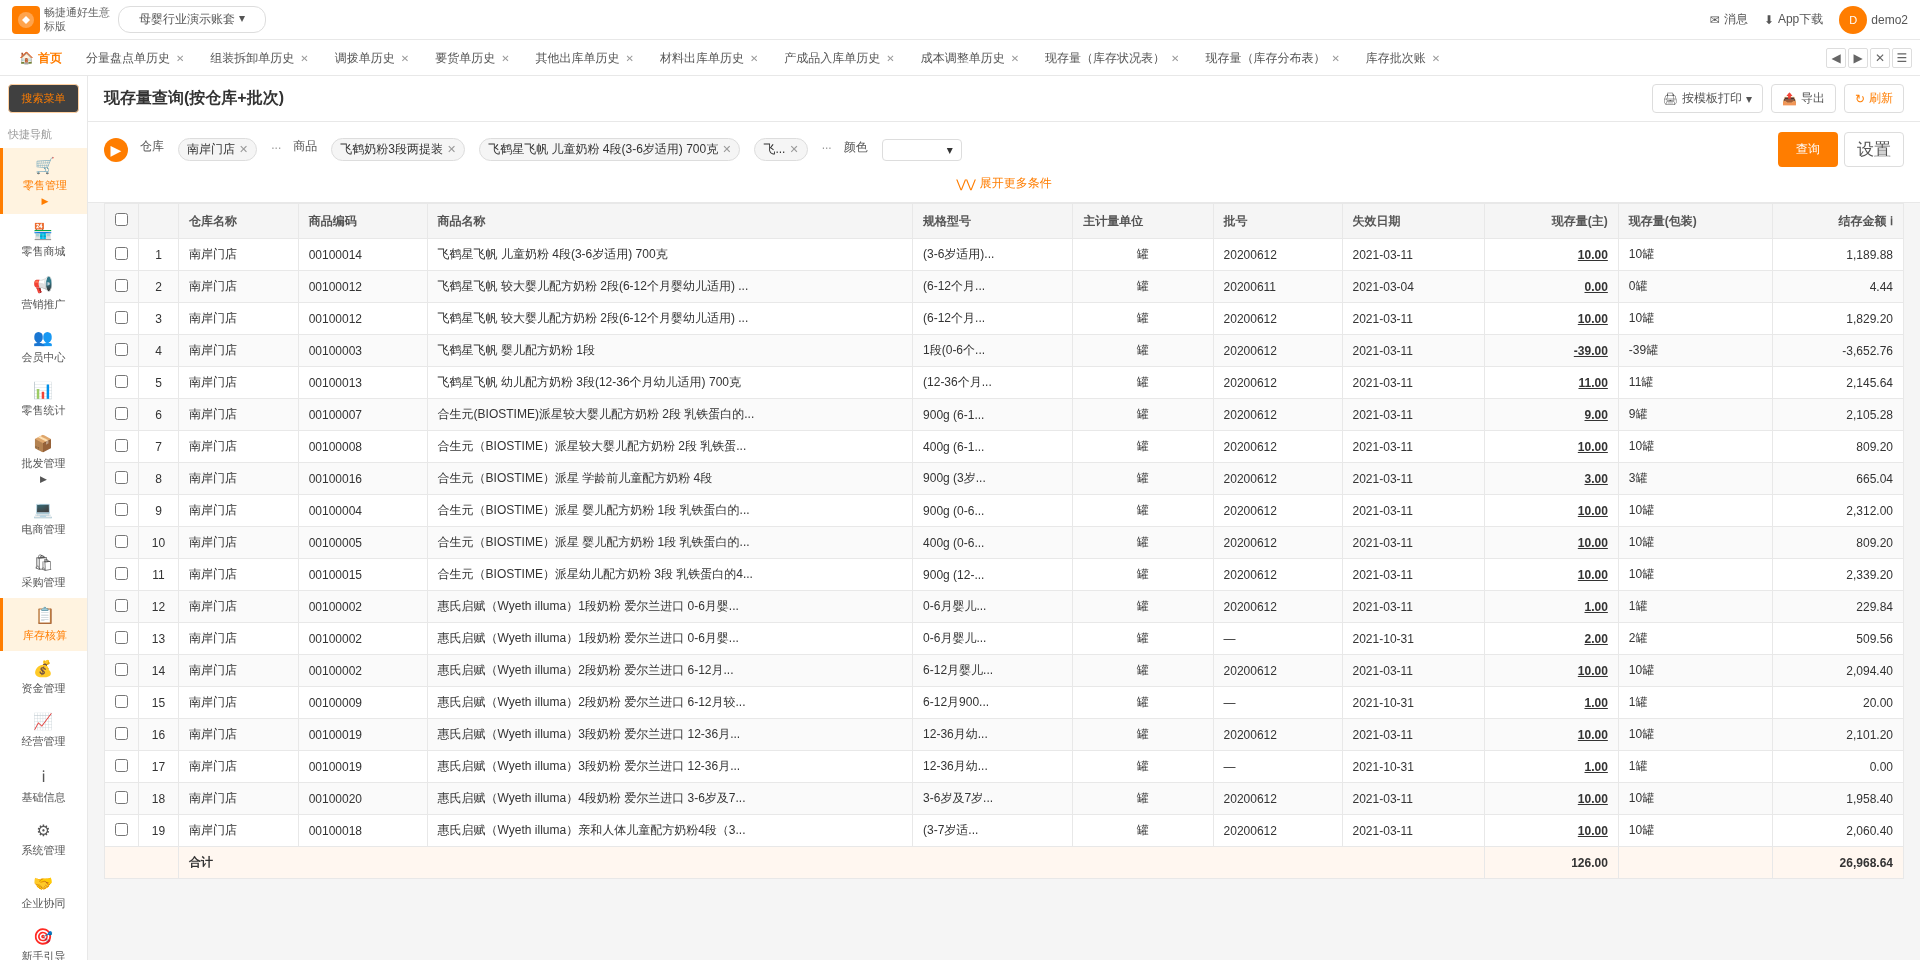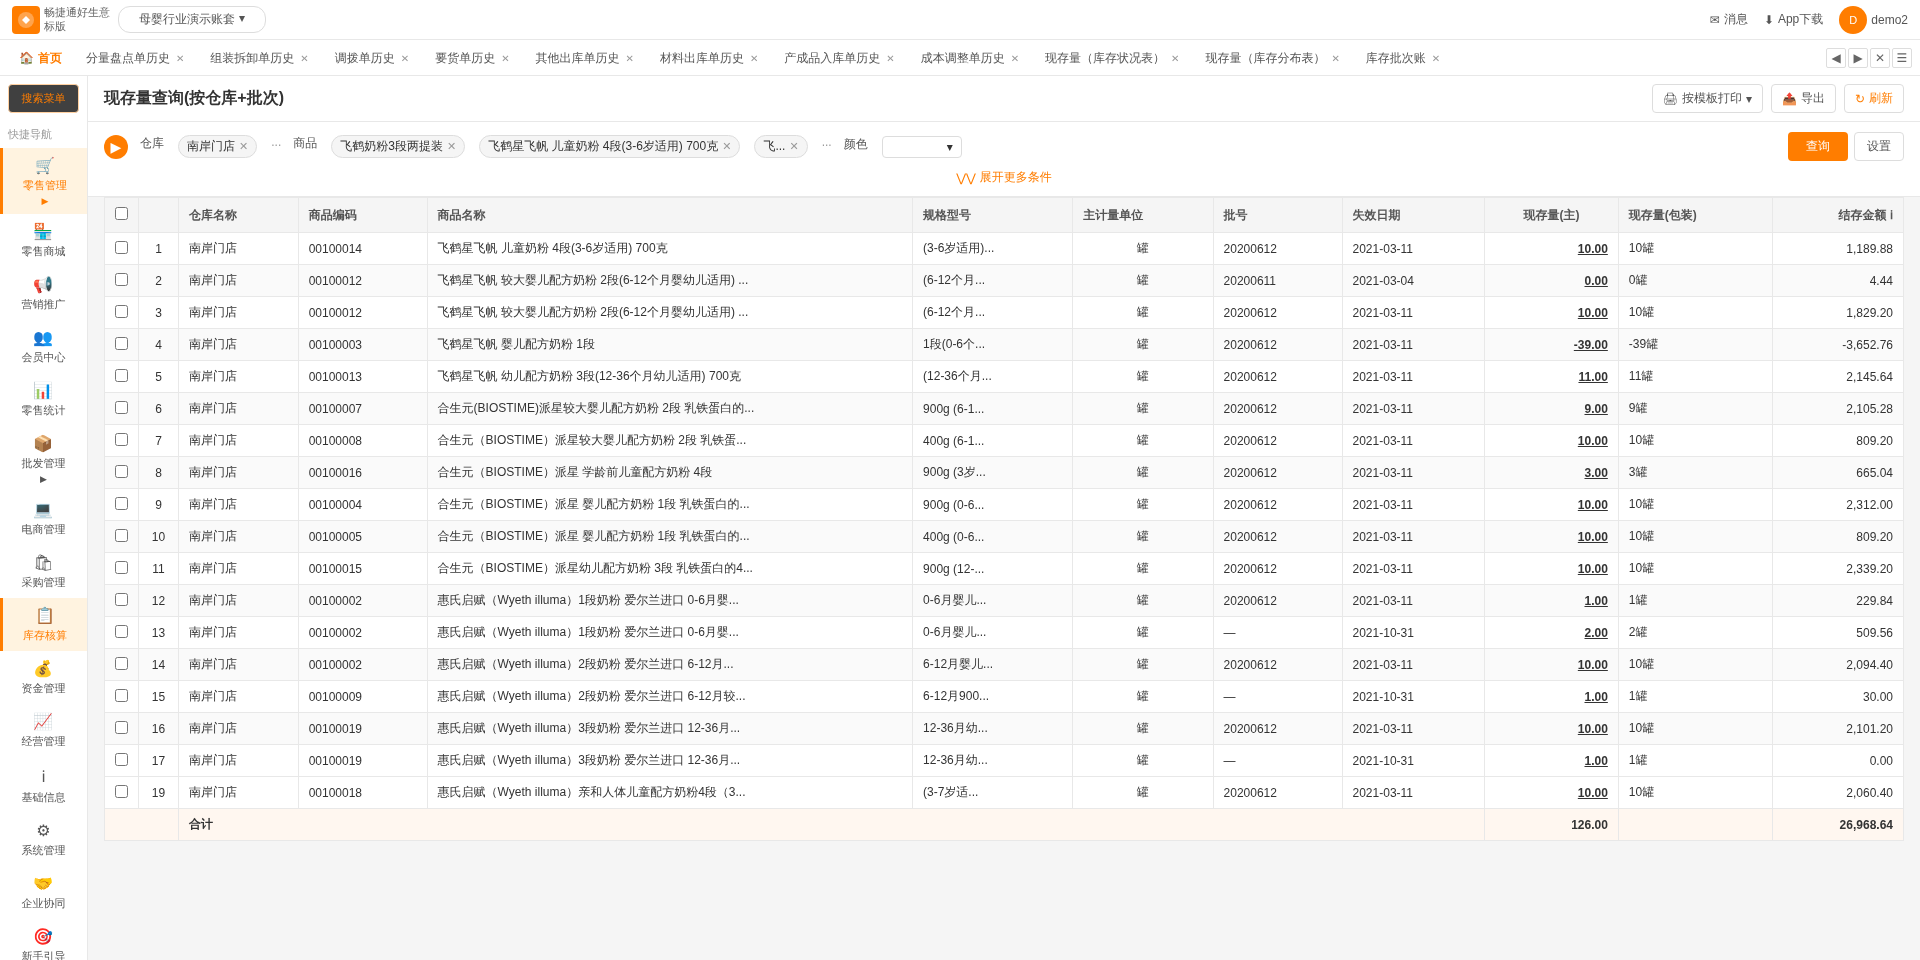--- a/index.html
+++ b/index.html
@@ -48,21 +48,21 @@
     .btn-refresh { display: flex; align-items: center; gap: 4px; padding: 5px 10px; border: 1px solid #ddd; border-radius: 4px; cursor: pointer; font-size: 12px; color: #ff7d00; background: white; }
     .filter-row { display: flex; align-items: center; gap: 12px; flex-wrap: wrap; }
     .filter-group { display: flex; gap: 14px; }
     .filter-label { font-size: 12px; color: #555; white-space: nowrap; }
     .filter-expand-btn { display: flex; align-items: center; gap: 4px; color: #ff7d00; cursor: pointer; font-size: 12px; margin: 8px auto 0; width: fit-content; }
 
     .filter-tag { display: flex; align-items: center; gap: 4px; padding: 2px 8px; background: #f5f5f5; border: 1px solid #ddd; border-radius: 12px; font-size: 12px; color: #333; }
     .filter-tag-close { cursor: pointer; color: #999; font-size: 11px; }
 
     .btn-query { padding: 5px 18px; background: #ff7d00; color: white; border: none; border-radius: 4px; cursor: pointer; font-size: 12px; }
-    .btn-settings { padding: 5px 12px; background: white; color: #555; border: 1px solid #ddd; border-radius: 4px; cursor: pointer; font-size: 12px; }
+    .btn-settings { padding: 5px 12px; background: white; color: #555; border: 1px solid #ddd; border-radius: 4px; cursor: pointer; font-size: 17px; }
 
     
     .expand-btn { width: 24px; height: 24px; background: #ff7d00; border-radius: 50%; display: flex; align-items: center; justify-content: center; color: white; cursor: pointer; font-size: 14px; }
 
     
     .table-container { flex: 1; overflow: auto; padding: 0 16px 16px; }
     .data-table { width: 100%; border-collapse: collapse; background: white; font-size: 12px; }
     .data-table th { background: #f5f5f5; padding: 8px 10px; text-align: left; color: #555; font-weight: 600; border: 1px solid #e8e8e8; white-space: nowrap; }
     .data-table td { padding: 7px 10px; border: 1px solid #e8e8e8; color: #333; white-space: nowrap; }
     .data-table .num-cell { text-align: right; }
@@ -330,21 +330,21 @@
               <input type="checkbox" style="">
             </th>
             <th style="width:40px; text-align:center;"></th>
             <th>仓库名称</th>
             <th>商品编码</th>
             <th style="min-width:280px;">商品名称</th>
             <th>规格型号</th>
             <th>主计量单位</th>
             <th>批号</th>
             <th>失效日期</th>
-            <th style="text-align:center;">现存量(主)</th>
+            <th style="text-align:right;">现存量(主)</th>
             <th>现存量(包装)</th>
             <th style="text-align:right;">结存金额 ℹ</th>
           </tr>
         </thead>
         <tbody id="table-body">
         <tr style="background: rgb(255, 255, 255);">
     <td class="center-cell"><input type="checkbox" style=""></td>
     <td class="row-index center-cell">1</td>
     <td>南岸门店</td>
     <td>00100014</td>
@@ -544,21 +544,21 @@
     <td class="row-index center-cell">15</td>
     <td>南岸门店</td>
     <td>00100009</td>
     <td style="max-width:280px; overflow:hidden; text-overflow:ellipsis;">惠氏启赋（Wyeth illuma）2段奶粉 爱尔兰进口 6-12月较...</td>
     <td>6-12月900...</td>
     <td class="center-cell">罐</td>
     <td>—</td>
     <td>2021-10-31</td>
     <td class="num-cell "><span class="underline ">1.00</span></td>
     <td class="">1罐</td>
-    <td class="num-cell ">30.00</td>
+    <td class="num-cell ">20.00</td>
   </tr>
             <tr style="background: rgb(250, 250, 250);">
     <td class="center-cell"><input type="checkbox" style=""></td>
     <td class="row-index center-cell">16</td>
     <td>南岸门店</td>
     <td>00100019</td>
     <td style="max-width:280px; overflow:hidden; text-overflow:ellipsis;">惠氏启赋（Wyeth illuma）3段奶粉 爱尔兰进口 12-36月...</td>
     <td>12-36月幼...</td>
     <td class="center-cell">罐</td>
     <td>20200612</td>
@@ -573,20 +573,34 @@
     <td>南岸门店</td>
     <td>00100019</td>
     <td style="max-width:280px; overflow:hidden; text-overflow:ellipsis;">惠氏启赋（Wyeth illuma）3段奶粉 爱尔兰进口 12-36月...</td>
     <td>12-36月幼...</td>
     <td class="center-cell">罐</td>
     <td>—</td>
     <td>2021-10-31</td>
     <td class="num-cell "><span class="underline ">1.00</span></td>
     <td class="">1罐</td>
     <td class="num-cell ">0.00</td>
+  </tr>
+            <tr style="background: rgb(250, 250, 250);">
+    <td class="center-cell"><input type="checkbox" style=""></td>
+    <td class="row-index center-cell">18</td>
+    <td>南岸门店</td>
+    <td>00100020</td>
+    <td style="max-width:280px; overflow:hidden; text-overflow:ellipsis;">惠氏启赋（Wyeth illuma）4段奶粉 爱尔兰进口 3-6岁及7...</td>
+    <td>3-6岁及7岁...</td>
+    <td class="center-cell">罐</td>
+    <td>20200612</td>
+    <td>2021-03-11</td>
+    <td class="num-cell "><span class="underline ">10.00</span></td>
+    <td class="">10罐</td>
+    <td class="num-cell ">1,958.40</td>
   </tr>
             <tr style="background: rgb(255, 255, 255);">
     <td class="center-cell"><input type="checkbox" style=""></td>
     <td class="row-index center-cell">19</td>
     <td>南岸门店</td>
     <td>00100018</td>
     <td style="max-width:280px; overflow:hidden; text-overflow:ellipsis;">惠氏启赋（Wyeth illuma）亲和人体儿童配方奶粉4段（3...</td>
     <td>(3-7岁适...</td>
     <td class="center-cell">罐</td>
     <td>20200612</td>

